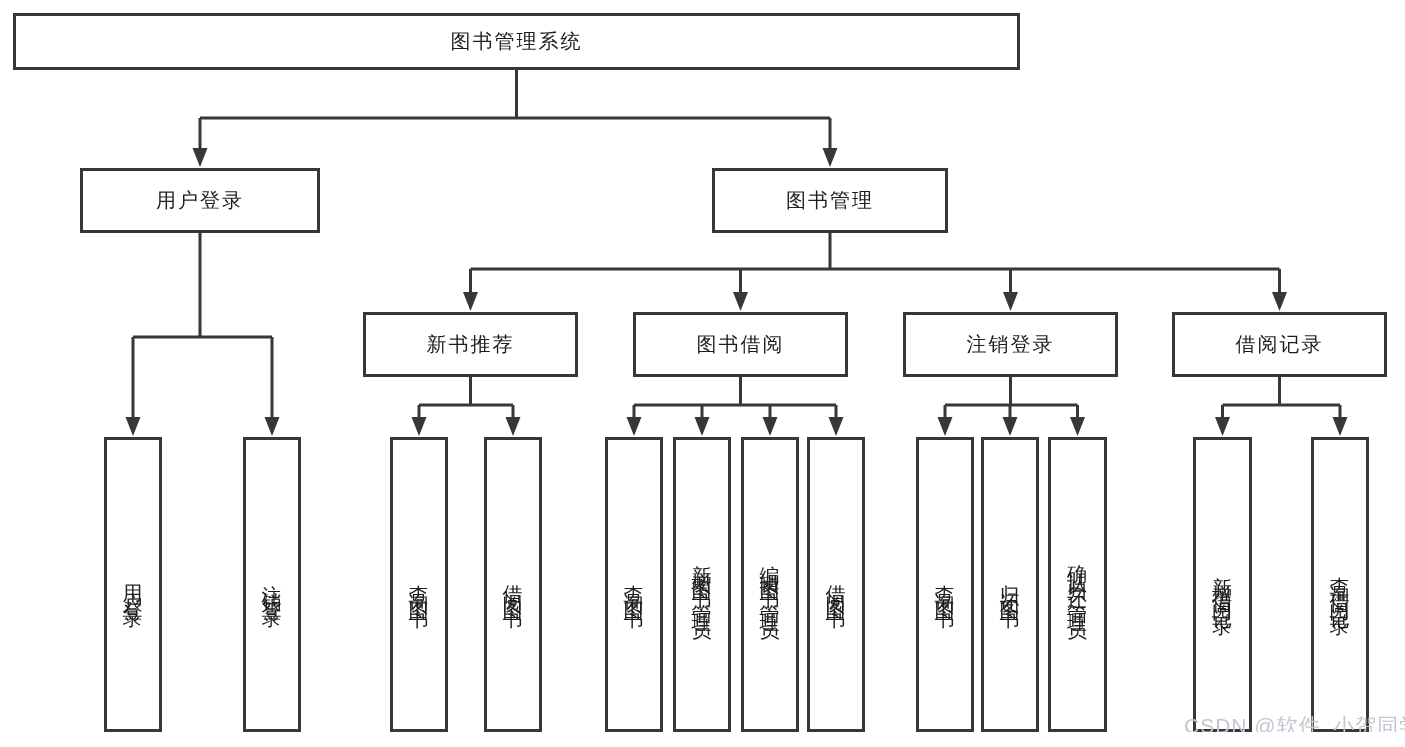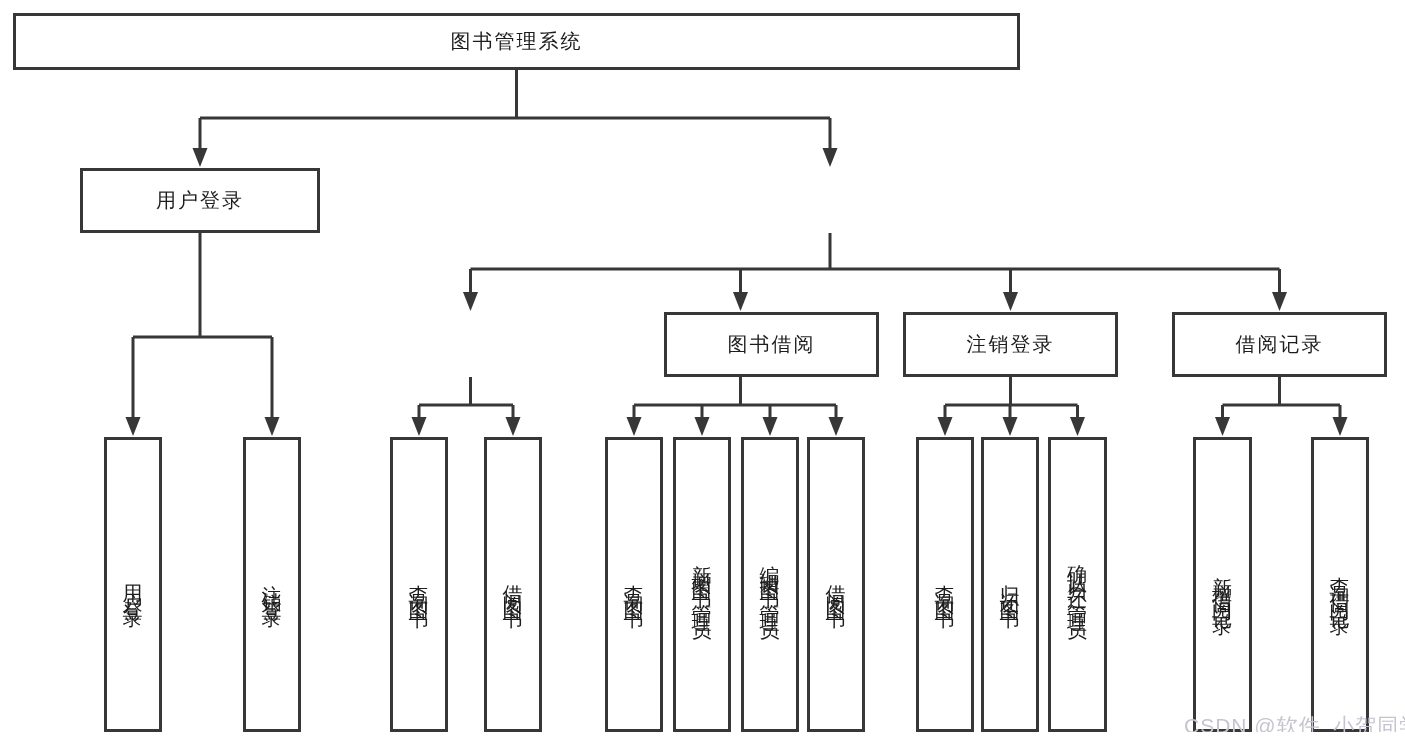--- a/index.html
+++ b/index.html
@@ -99,22 +99,24 @@
       <use href="#arrowhead" x="1010" y="436"></use>
       <use href="#arrowhead" x="1077.5" y="436"></use>
       <use href="#arrowhead" x="1222.5" y="436"></use>
       <use href="#arrowhead" x="1340" y="436"></use>
     </g>
   </svg>
 
   <div class="box root">图书管理系统</div>
 
   <div class="box lvl1" style="left:80px; width:240px;">用户登录</div>
+  <div class="box lvl1" style="left:712px; width:236px;">图书管理</div>
 
-  <div class="box lvl2" style="left:633px;margin-left:31px;">图书借阅</div>
+  <div class="box lvl2" style="left:363px;">新书推荐</div>
+  <div class="box lvl2" style="left:633px;">图书借阅</div>
   <div class="box lvl2" style="left:903px;">注销登录</div>
   <div class="box lvl2" style="left:1172px;">借阅记录</div>
 
   <div class="box leaf" style="left:104px;">
     <span class="vtext">用户登录</span>
   </div>
   <div class="box leaf" style="left:243px;">
     <span class="vtext">注销登录</span>
   </div>
 

